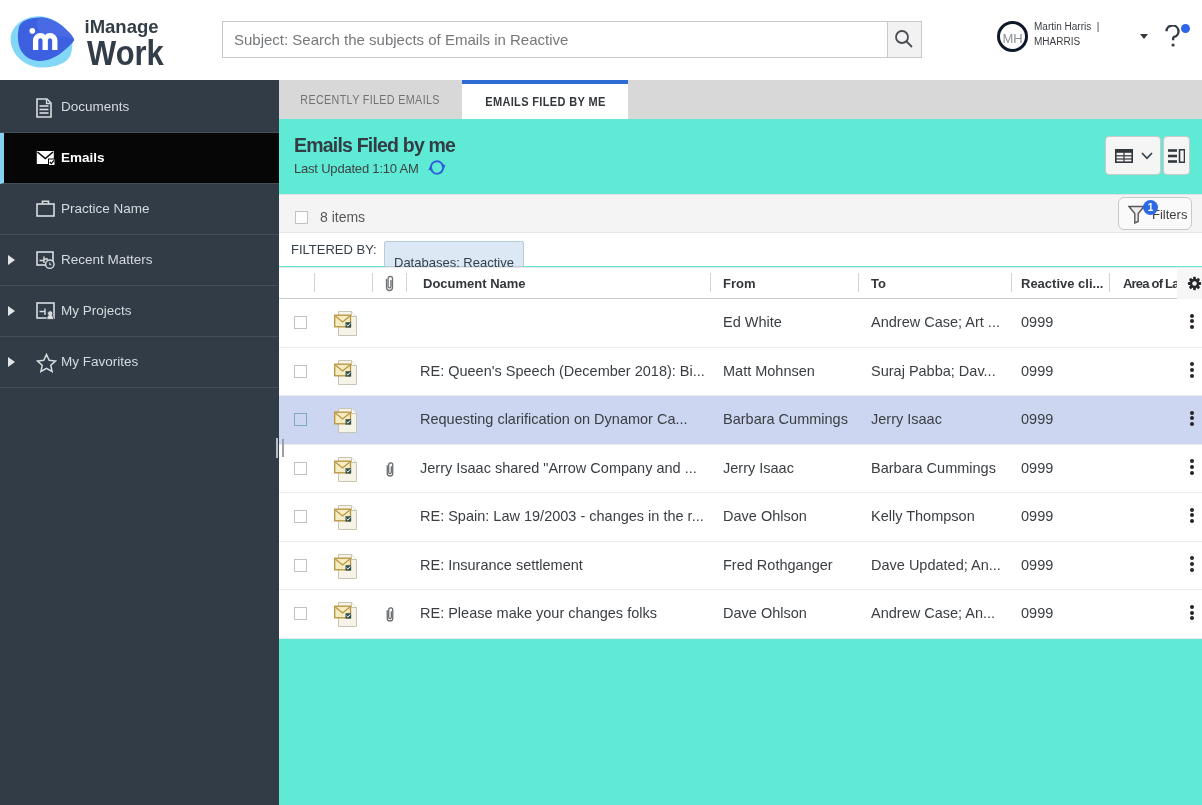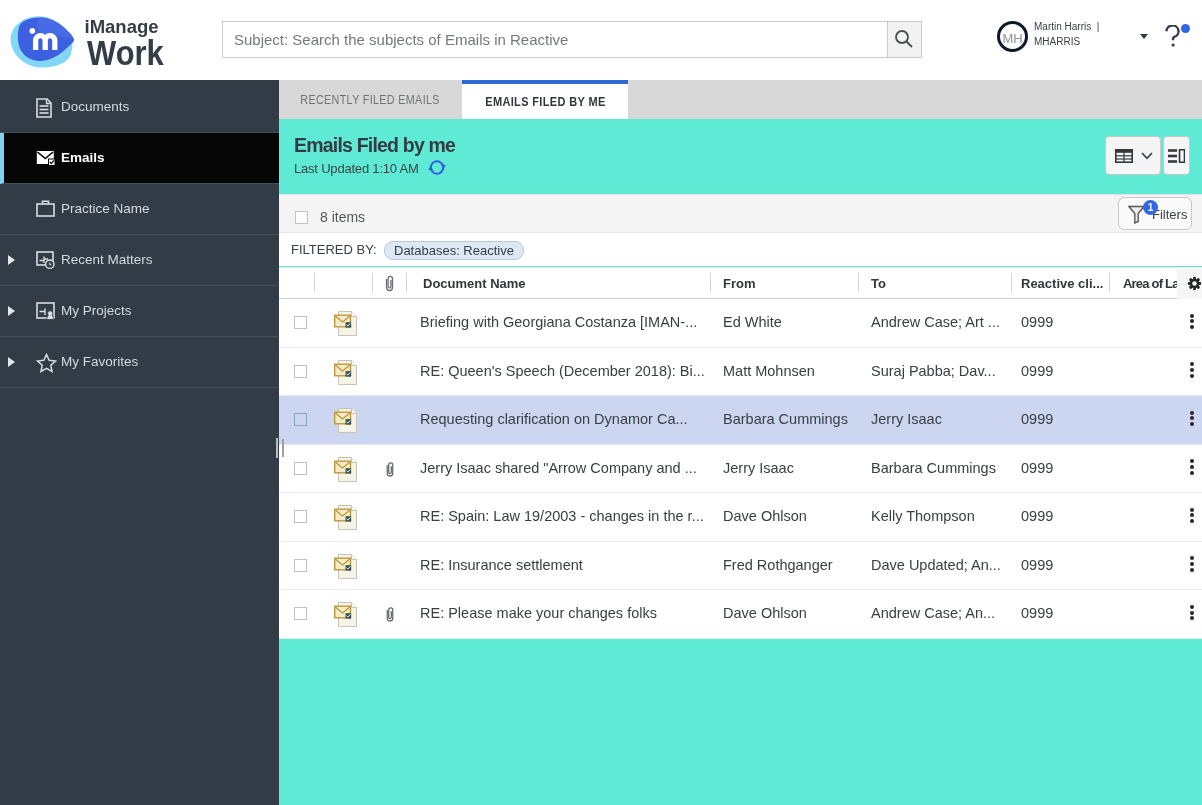--- a/index.html
+++ b/index.html
@@ -54,21 +54,21 @@
   #nitems { position:absolute; left:41px; top:14px; font-size:14px; color:#54575a; }
   #filterbtn { position:absolute; left:839px; top:117px; width:74px; height:33px; background:#fafafa;
     border:1px solid #c9c9c9; border-radius:6px; }
   #filterbtn .t { position:absolute; left:33px; top:9px; font-size:13px; color:#3c4043; }
   #fbadge { position:absolute; left:864px; top:120px; width:15px; height:15px; border-radius:50%;
     background:#2c69e3; color:#fff; font-size:10px; font-weight:bold; text-align:center; line-height:15px; z-index:3; }
 
   #filteredby { position:absolute; left:0; top:153px; width:923px; height:33px; background:#fff; }
   #filteredby .t { position:absolute; left:12px; top:9px; font-size:13px; color:#374048; }
   #chip { position:absolute; left:105px; top:8px; height:19px; background:#dce8f3; border:1px solid #b6cbda;
-    border-radius:9px; font-size:13px; color:#33424e; line-height:17px; padding:0 9px; }
+    border-radius:2px; font-size:13px; color:#33424e; line-height:17px; padding:12px 9px; }
 
   
   #thead { position:absolute; left:0; top:187px; width:923px; height:32px; background:#fff;
     border-top:1px solid #e7e7e7; border-bottom:1px solid #c9ced2; }
   #thead .sep { position:absolute; top:5px; width:1px; height:19px; background:#d4d4d4; }
   #thead .h { position:absolute; top:8px; font-size:13px; font-weight:bold; color:#33373b; }
   #tbody { position:absolute; left:0; top:219px; width:923px; }
   .row { position:relative; height:48.55px; border-bottom:1px solid #ebebeb; background:#fff; }
   .row.hl { background:#ccd6f0; }
   .row .cb { position:absolute; left:15px; top:17px; }
@@ -261,21 +261,20 @@
     <div class="cb"></div>
     <div class="micon"><svg width="24" height="27" viewBox="0 0 24 27">
   <path d="M4.5 1.5 L17.5 1.5 L22.5 6.5 L22.5 25.5 L4.5 25.5 Z" fill="#f6f3e8" stroke="#c8c4b2" stroke-width="1"></path>
   <path d="M17.5 1.5 L17.5 6.5 L22.5 6.5" fill="#fcfbf6" stroke="#c8c4b2" stroke-width="1"></path>
   <rect x="0.7" y="5.2" width="15.8" height="11.6" fill="#f4ecc4" stroke="#b9923a" stroke-width="1.3"></rect>
   <path d="M1.6 6.3 L8.6 12 L15.6 6.3" fill="none" stroke="#b9923a" stroke-width="1.2"></path>
   <rect x="11.5" y="12.2" width="5.6" height="5.4" fill="#33504c"></rect>
   <path d="M12.5 14.8 L13.9 16.1 L16.3 13.3" fill="none" stroke="#fff" stroke-width="1"></path>
 </svg></div>
 
-    <div class="c1">Briefing with Georgiana Costanza [IMAN-...</div>
     <div class="c2">Ed White</div>
     <div class="c3">Andrew Case; Art ...</div>
     <div class="c4">0999</div>
     <div class="kebab">
           <span></span>
           <span></span>
           <span></span>
         </div>
   </div>
       <div class="row">

